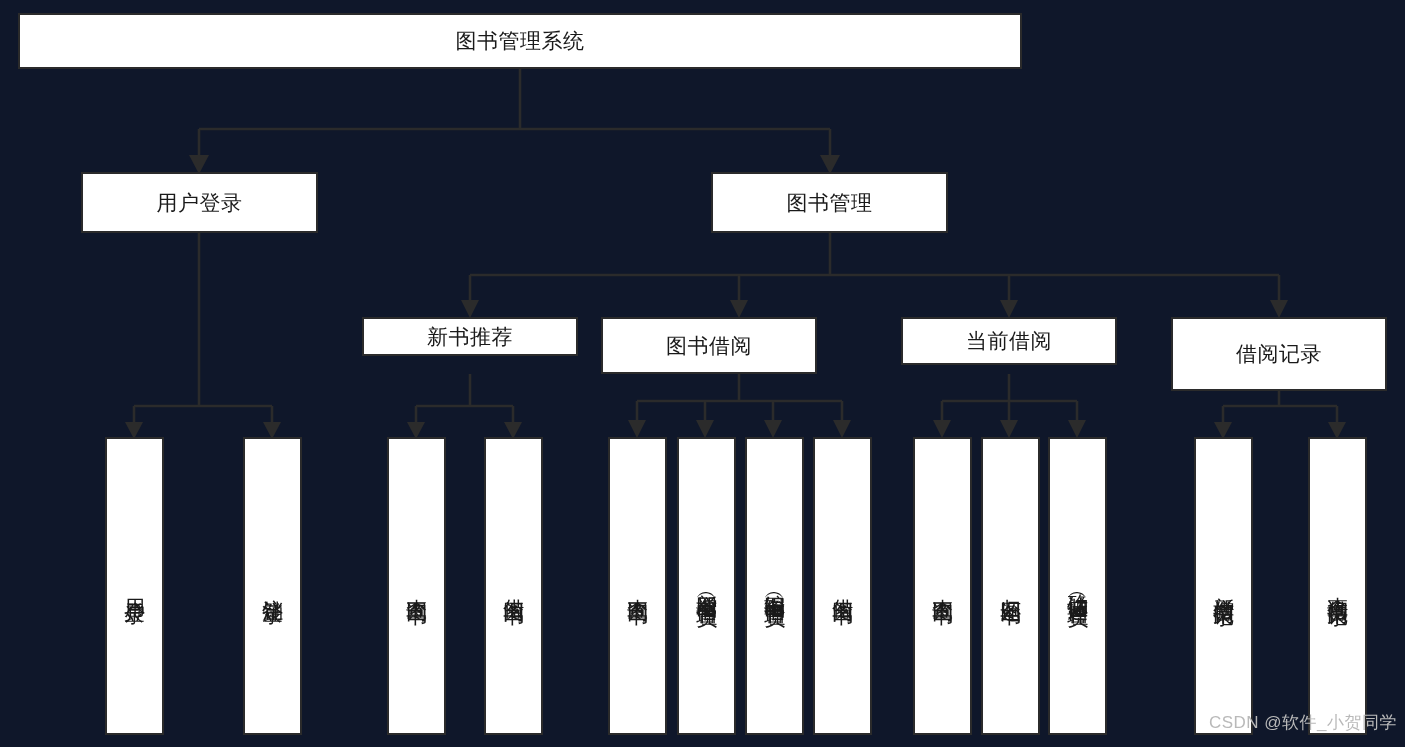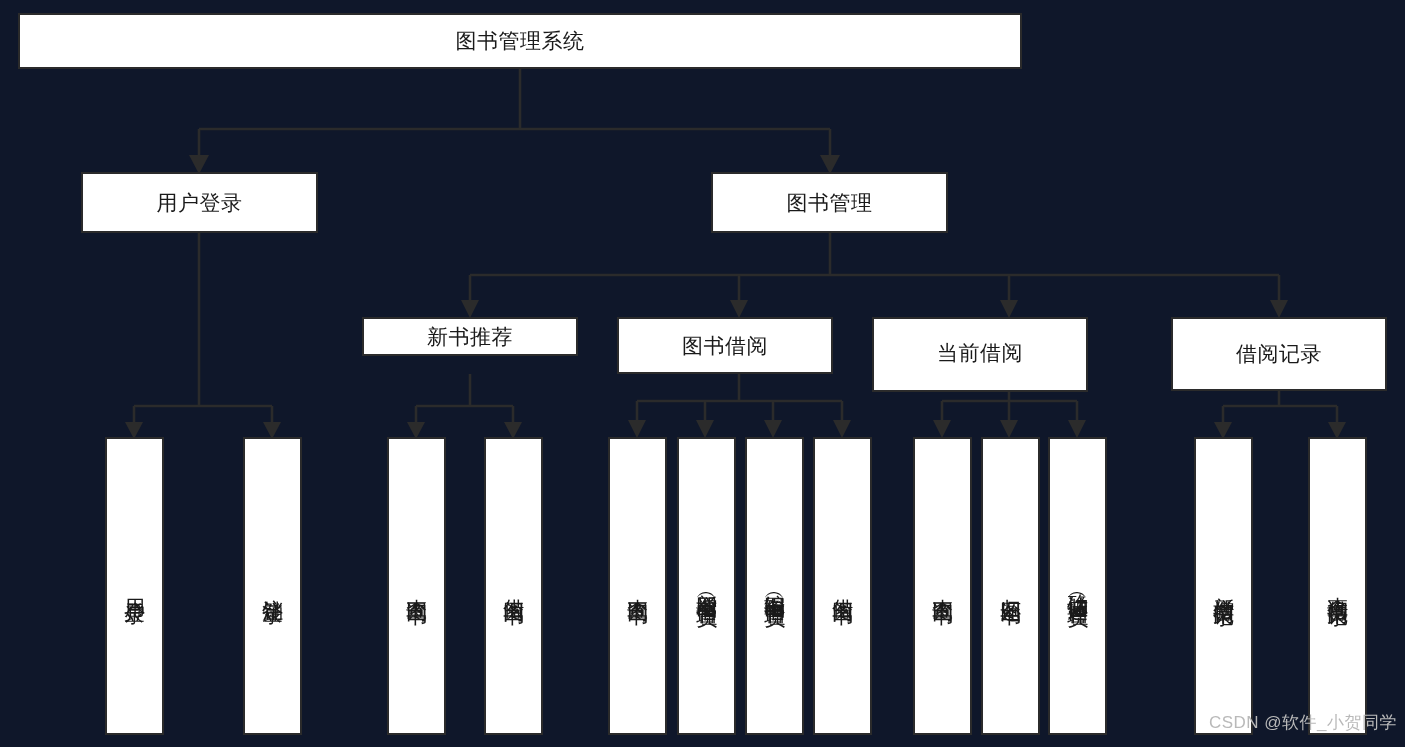--- a/index.html
+++ b/index.html
@@ -160,24 +160,24 @@
   <div class="node horizontal" style="left:81px; top:172px; width:237px; height:61px;">
     <span class="node-label">用户登录</span>
   </div>
   <div class="node horizontal" style="left:711px; top:172px; width:237px; height:61px;">
     <span class="node-label">图书管理</span>
   </div>
 
   <div class="node horizontal" style="left:362px; top:317px; width:216px; height:39px;justify-content:center;">
     <span class="node-label">新书推荐</span>
   </div>
-  <div class="node horizontal" style="left:617px; top:317px; width:216px; height:57px;">
+  <div class="node horizontal" style="left:601px; top:317px; width:216px; height:57px;">
     <span class="node-label">图书借阅</span>
   </div>
-  <div class="node horizontal" style="left:872px; top:317px; width:216px; height:75px;font-family:Liberation Mono, monospace;">
+  <div class="node horizontal" style="left:901px; top:317px; width:216px; height:48px;">
     <span class="node-label">当前借阅</span>
   </div>
   <div class="node horizontal" style="left:1171px; top:317px; width:216px; height:74px;">
     <span class="node-label">借阅记录</span>
   </div>
 
   <div class="node vertical" style="left:105px; top:437px; width:59px; height:298px;">
     <span class="vtext">用户登录</span>
   </div>
   <div class="node vertical" style="left:243px; top:437px; width:59px; height:298px;">

